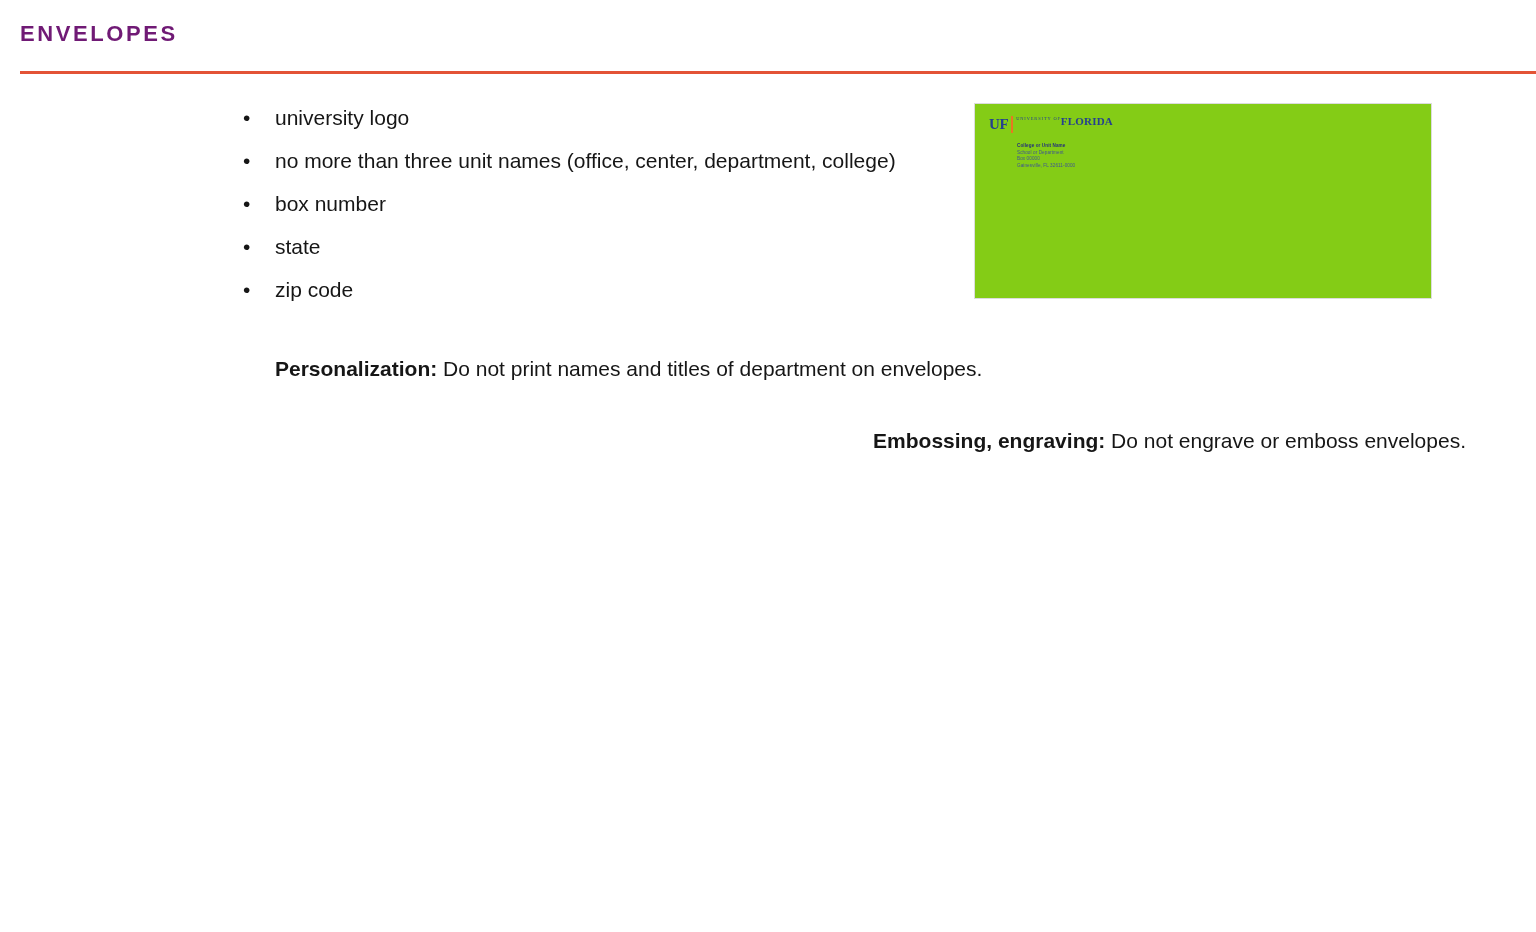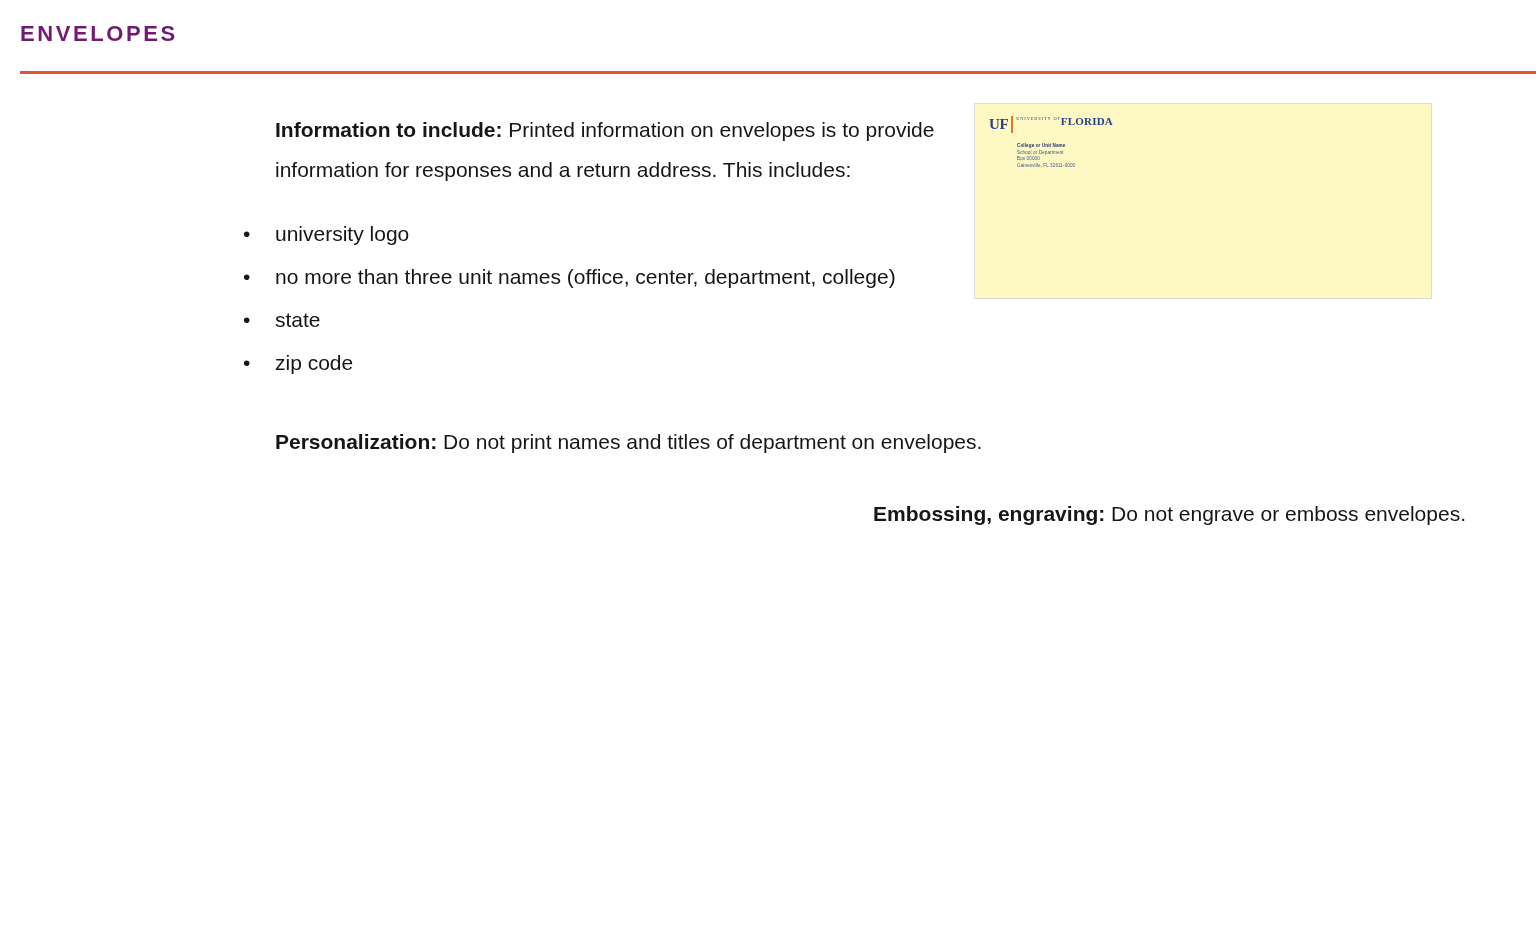--- a/index.html
+++ b/index.html
@@ -44,21 +44,21 @@
     margin: 0;
     padding: 0 70px 0 275px;
   }
 
   
   .envelope-figure {
     float: right;
     width: 458px;
     height: 196px;
     margin: 29px 34px 18px 34px;
-    background: #fef9c3;
+    background: #84cc16;
     border: 1px solid #dcdcdc;
     box-sizing: border-box;
     position: relative;
   }
   .envelope-inner {
     position: absolute;
     left: 14px;
     top: 12px;
     width: 128px;
   }
@@ -189,27 +189,27 @@
       </div>
       <div class="return-address">
         <div class="addr-unit">College or Unit Name</div>
         <div>School or Department</div>
         <div>Box 00000</div>
         <div>Gainesville, FL 32611-0000</div>
       </div>
     </div>
   </figure>
 
-  <p class="body-p p-intro"><b>Information to include:</b><span> Printed information on envelopes is to provide information for responses and a return address. This includes:</span></p>
 
   <div class="list-top-gap"></div>
 
   <ul class="bullet-list">
     <li><span class="dot">•</span><span>university logo</span></li>
     <li><span class="dot">•</span><span>no more than three unit names (office, center, department, college)</span></li>
+    <li><span class="dot">•</span><span>box number</span></li>
     <li><span class="dot">•</span><span>state</span></li>
     <li><span class="dot">•</span><span>zip code</span></li>
   </ul>
 
   <p class="body-p p-personalization"><b>Personalization:</b><span> Do not print names and titles of department on envelopes.</span></p>
 
   <p class="body-p p-embossing"><b>Embossing, engraving:</b><span> Do not engrave or emboss envelopes.</span></p>
 
 
 

